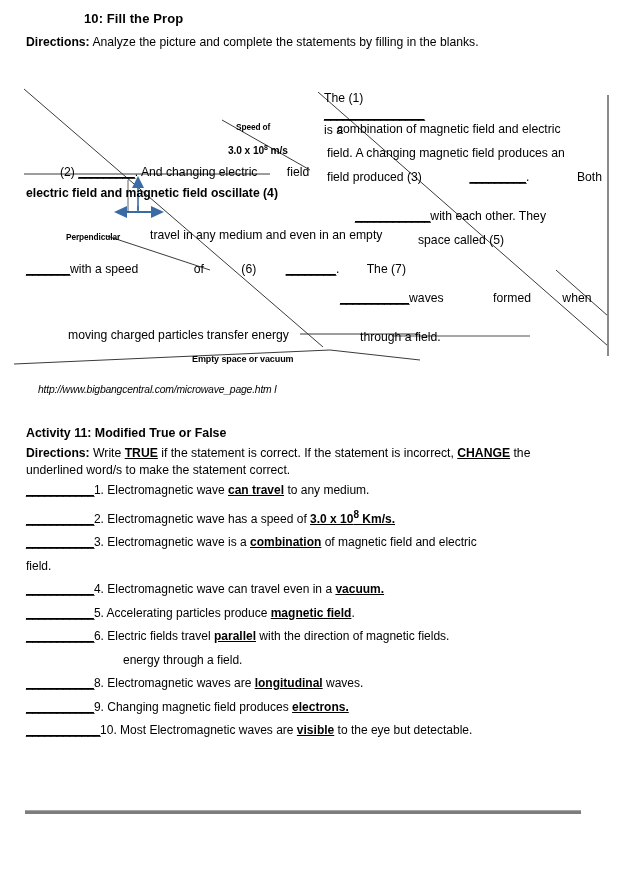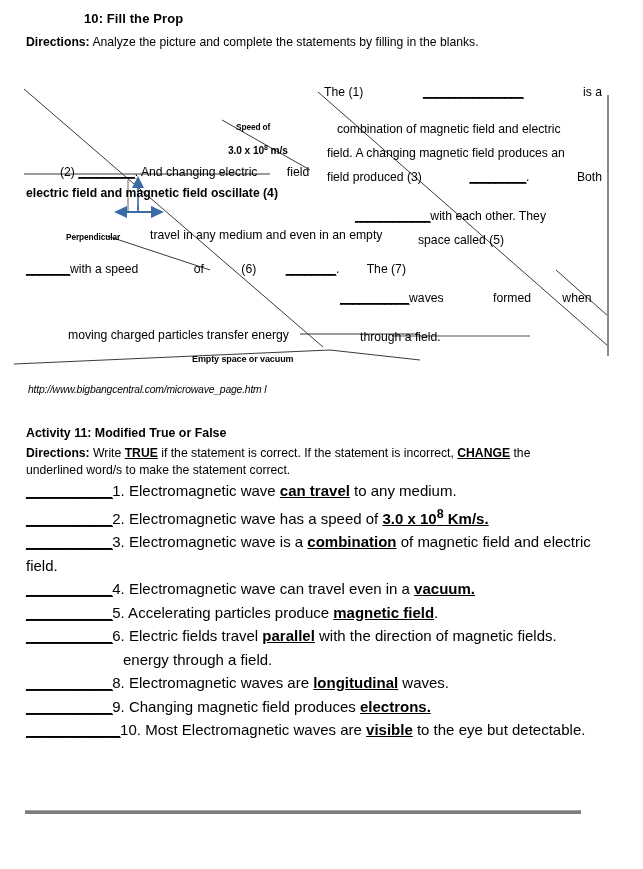--- a/index.html
+++ b/index.html
@@ -78,41 +78,41 @@
   }
 
   
   #frag-l1 { left: 60px;  top: 80px; }
   #frag-l2 { left: 26px;  top: 101px; font-weight: bold; }
   #frag-l3 { left: 150px; top: 143px; }
   #frag-l4 { left: 26px;  top: 177px; }
   #frag-l5 { left: 68px;  top: 243px; }
 
   
-  #frag-r1 { left: 324px; top: 0;   width: 278px; }
+  #frag-r1 { left: 324px; top: 6px;   width: 278px; flex-direction: column; }
   #frag-r2 { left: 337px; top: 37px;  width: 265px; }
   #frag-r3 { left: 327px; top: 61px;  width: 275px; }
   #frag-r4 { left: 327px; top: 85px;  width: 275px; }
   #frag-r5 { left: 355px; top: 124px; width: 247px; }
   #frag-r6 { left: 418px; top: 148px; }
   #frag-r8 { left: 373px; top: 177px; }
   #frag-r10{ left: 340px; top: 206px; width: 262px; }
   #frag-r11{ left: 360px; top: 245px; }
 
   .spread {
     display: flex;
     justify-content: space-between;
   }
 
   
   .blank { text-decoration: underline; letter-spacing: -0.5px; }
 
   
   #source-url {
-    left: 28px; top: 384px;
+    left: 38px; top: 384px;
     font-size: 10.4px;
     font-style: italic;
     letter-spacing: -0.2px;
   }
 
   
   #activity-title {
     left: 26px; top: 426px;
     font-size: 12.4px;
     font-weight: bold;
@@ -121,21 +121,21 @@
     left: 26px; top: 445px;
     width: 560px;
     font-size: 12.2px;
     line-height: 17px;
   }
 
   #tf-list {
     position: absolute;
     left: 26px; top: 479px;
     width: 585px;
-    font-size: 15px;
+    font-size: 12px;
   }
   .tf-item {
     display: block;
     line-height: 23.5px;
     text-indent: 0;
   }
   .tf-blank {
     text-decoration: underline;
     letter-spacing: -0.5px;
   }

